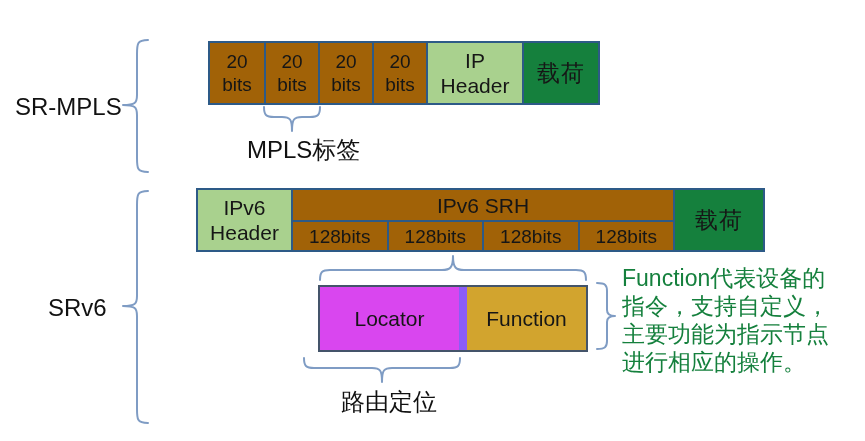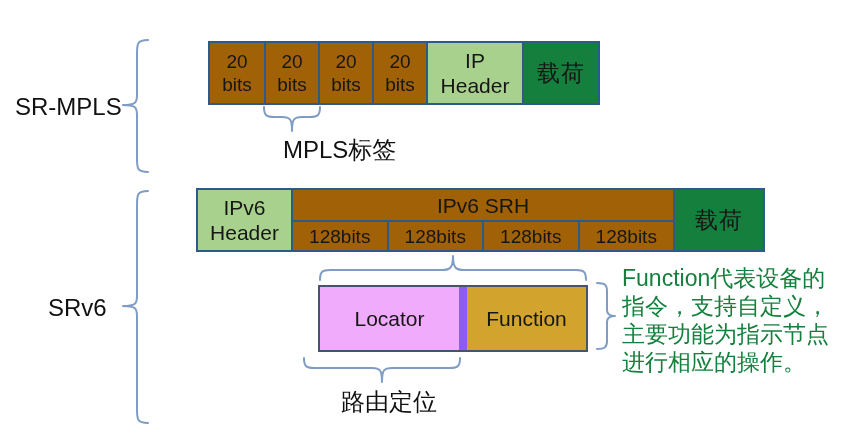--- a/index.html
+++ b/index.html
@@ -18,21 +18,21 @@
   .blue{background:#15803d;}
   .f20{font-size:19px;line-height:23px;}
   .f21{font-size:21px;line-height:25px;}
   .fpay{font-size:23px;letter-spacing:1px;}
   .srh-col{display:flex;flex-direction:column;box-sizing:border-box;}
   .srh-band{height:32px;display:flex;align-items:center;justify-content:center;
             border-bottom:2px solid #2d5a87;box-sizing:border-box;}
   .srh-cells{display:flex;flex:1;}
   
   .lf-box{display:flex;border:2px solid #44546a;box-sizing:border-box;}
-  .loc{background:#f0abfc;}
+  .loc{background:#d946ef;}
   .fun{background:#d2a42e;border-left:8px solid #8b5cf6;}
   .lf-box .cell{font-size:21px;}
   .caption{font-size:24px;color:#111;white-space:nowrap;}
   .note{font-size:23px;line-height:28px;white-space:pre-line;color:#15803d;}
 </style>
 </head>
 <body>
 
 <div class="canvas">
 
@@ -53,21 +53,21 @@
 bits</div>
     <div class="cell green f21 divL" style="width:96px;">IP
 Header</div>
     <div class="cell blue fpay divL" style="flex:1;">载荷</div>
   </div>
 
   <svg class="abs" style="left:262px;top:105px;" width="60" height="30" viewBox="0 0 60 30">
     <path class="brace" d="M2,2 C2,10 4,12 12,12 L20,12 C28,12 30,14 30,26 C30,14 32,12 40,12 L48,12 C56,12 58,10 58,2"></path>
   </svg>
 
-  <div class="abs caption" style="left:247px;top:134px;margin-left:36px;">MPLS标签</div>
+  <div class="abs caption" style="left:247px;top:134px;">MPLS标签</div>
 
   <div class="abs side-label" style="left:48px;top:294px;">SRv6</div>
 
   <svg class="abs" style="left:120px;top:189px;" width="30" height="236" viewBox="0 0 30 236">
     <path class="brace" d="M28,2 C17,2 17,6 17,16 L17,107 C17,115 15,117 3,117 C15,117 17,119 17,127 L17,220 C17,230 17,234 28,234"></path>
   </svg>
 
   <div class="abs prow" style="left:196px;top:188px;width:569px;height:64px;">
     <div class="cell green f21" style="width:93px;">IPv6
 Header</div>

